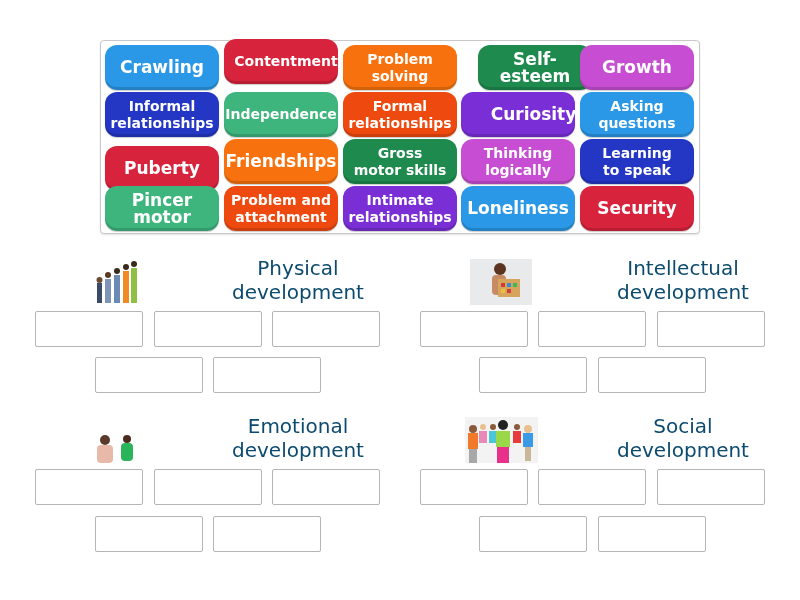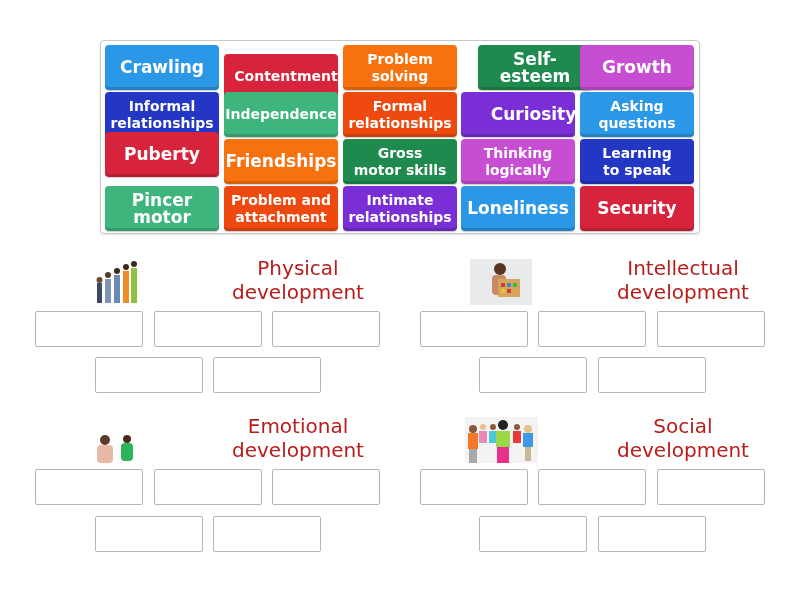--- a/index.html
+++ b/index.html
@@ -1,45 +1,45 @@
 <!DOCTYPE html>
 <html><head>
   <meta charset="utf-8">
   <style>
     html, body { margin: 0; padding: 0; }
     body { width: 800px; height: 600px; background: #ffffff; position: relative; overflow: hidden; font-family: "DejaVu Sans", sans-serif; }
     .bank { position: absolute; left: 100px; top: 40px; width: 598px; height: 192px; border: 1px solid #c8c8c8; border-radius: 4px; background: #fff; box-shadow: 0 1px 2px rgba(0,0,0,0.12); }
-    .tile { position: absolute; width: 114px; height: 45px; border-radius: 4px; color: #fff; display: flex; align-items: center; justify-content: center; text-align: center; font-weight: bold; line-height: 17px; box-shadow: inset 0 -3px 0 rgba(0,0,0,0.15), 0 1px 1px rgba(0,0,0,0.2); cursor: grab; box-sizing: border-box; padding: 0 2px; }
+    .tile { position: absolute; width: 114px; height: 45px; border-radius: 12px; color: #fff; display: flex; align-items: center; justify-content: center; text-align: center; font-weight: bold; line-height: 17px; box-shadow: inset 0 -3px 0 rgba(0,0,0,0.15), 0 1px 1px rgba(0,0,0,0.2); cursor: grab; box-sizing: border-box; padding: 0 2px; }
     .tile.big { font-size: 17px; }
     .tile.small { font-size: 14px; }
     .group-img { position: absolute; background: #eee; overflow: hidden; }
-    .group-title { position: absolute; font-size: 20px; color: #b91c1c; text-align: center; line-height: 24px; font-family: "DejaVu Sans", sans-serif; }
+    .group-title { position: absolute; font-size: 20px; color: #0c4a6e; text-align: center; line-height: 24px; font-family: "DejaVu Sans", sans-serif; }
     .slot { position: absolute; width: 106px; height: 34px; border: 1px solid #b5b5b5; border-radius: 2px; background: #fff; }
   </style>
 </head>
 <body>
 
 <div class="bank"></div>
 
 <div id="tiles">
     <div class="tile big" style="left: 105px; top: 45px; background: linear-gradient(rgb(42, 152, 230), rgb(42, 152, 230)); white-space: pre-line;">Crawling</div>
-    <div class="tile small" style="left: 224px; top: 54px; background: linear-gradient(rgb(215, 36, 60), rgb(215, 36, 60)); white-space: pre-line; padding-left: 12px;">Contentment</div>
+    <div class="tile small" style="left: 224px; top: 39px; background: linear-gradient(rgb(215, 36, 60), rgb(215, 36, 60)); white-space: pre-line; padding-left: 12px;">Contentment</div>
     <div class="tile small" style="left: 343px; top: 45px; background: linear-gradient(rgb(247, 114, 14), rgb(247, 114, 14)); white-space: pre-line;">Problem
 solving</div>
     <div class="tile big" style="left: 478px; top: 45px; background: linear-gradient(rgb(30, 138, 77), rgb(30, 138, 77)); white-space: pre-line;">Self-esteem</div>
     <div class="tile big" style="left: 580px; top: 45px; background: linear-gradient(rgb(199, 78, 210), rgb(199, 78, 210)); white-space: pre-line;">Growth</div>
     <div class="tile small" style="left: 105px; top: 92px; background: linear-gradient(rgb(36, 55, 196), rgb(36, 55, 196)); white-space: pre-line; text-align: center;">Informal
 relationships</div>
     <div class="tile small" style="left: 224px; top: 92px; background: linear-gradient(rgb(63, 181, 126), rgb(63, 181, 126)); white-space: pre-line;">Independence</div>
     <div class="tile small" style="left: 343px; top: 92px; background: linear-gradient(rgb(238, 74, 16), rgb(238, 74, 16)); white-space: pre-line;">Formal
 relationships</div>
     <div class="tile big" style="left: 461px; top: 92px; background: linear-gradient(rgb(122, 47, 214), rgb(122, 47, 214)); white-space: pre-line; padding-left: 33px;">Curiosity</div>
     <div class="tile small" style="left: 580px; top: 92px; background: linear-gradient(rgb(42, 152, 230), rgb(42, 152, 230)); white-space: pre-line;">Asking
 questions</div>
-    <div class="tile big" style="left: 105px; top: 132px; background: linear-gradient(rgb(215, 36, 60), rgb(215, 36, 60)); white-space: pre-line;">Puberty</div>
+    <div class="tile big" style="left: 105px; top: 146px; background: linear-gradient(rgb(215, 36, 60), rgb(215, 36, 60)); white-space: pre-line;">Puberty</div>
     <div class="tile big" style="left: 224px; top: 139px; background: linear-gradient(rgb(247, 114, 14), rgb(247, 114, 14)); white-space: pre-line;">Friendships</div>
     <div class="tile small" style="left: 343px; top: 139px; background: linear-gradient(rgb(30, 138, 77), rgb(30, 138, 77)); white-space: pre-line;">Gross
 motor skills</div>
     <div class="tile small" style="left: 461px; top: 139px; background: linear-gradient(rgb(199, 78, 210), rgb(199, 78, 210)); white-space: pre-line;">Thinking
 logically</div>
     <div class="tile small" style="left: 580px; top: 139px; background: linear-gradient(rgb(36, 55, 196), rgb(36, 55, 196)); white-space: pre-line;">Learning
 to speak</div>
     <div class="tile big" style="left: 105px; top: 186px; background: linear-gradient(rgb(63, 181, 126), rgb(63, 181, 126)); white-space: pre-line;">Pincer motor</div>
     <div class="tile small" style="left: 224px; top: 186px; background: linear-gradient(rgb(238, 74, 16), rgb(238, 74, 16)); white-space: pre-line;">Problem and
 attachment</div>

